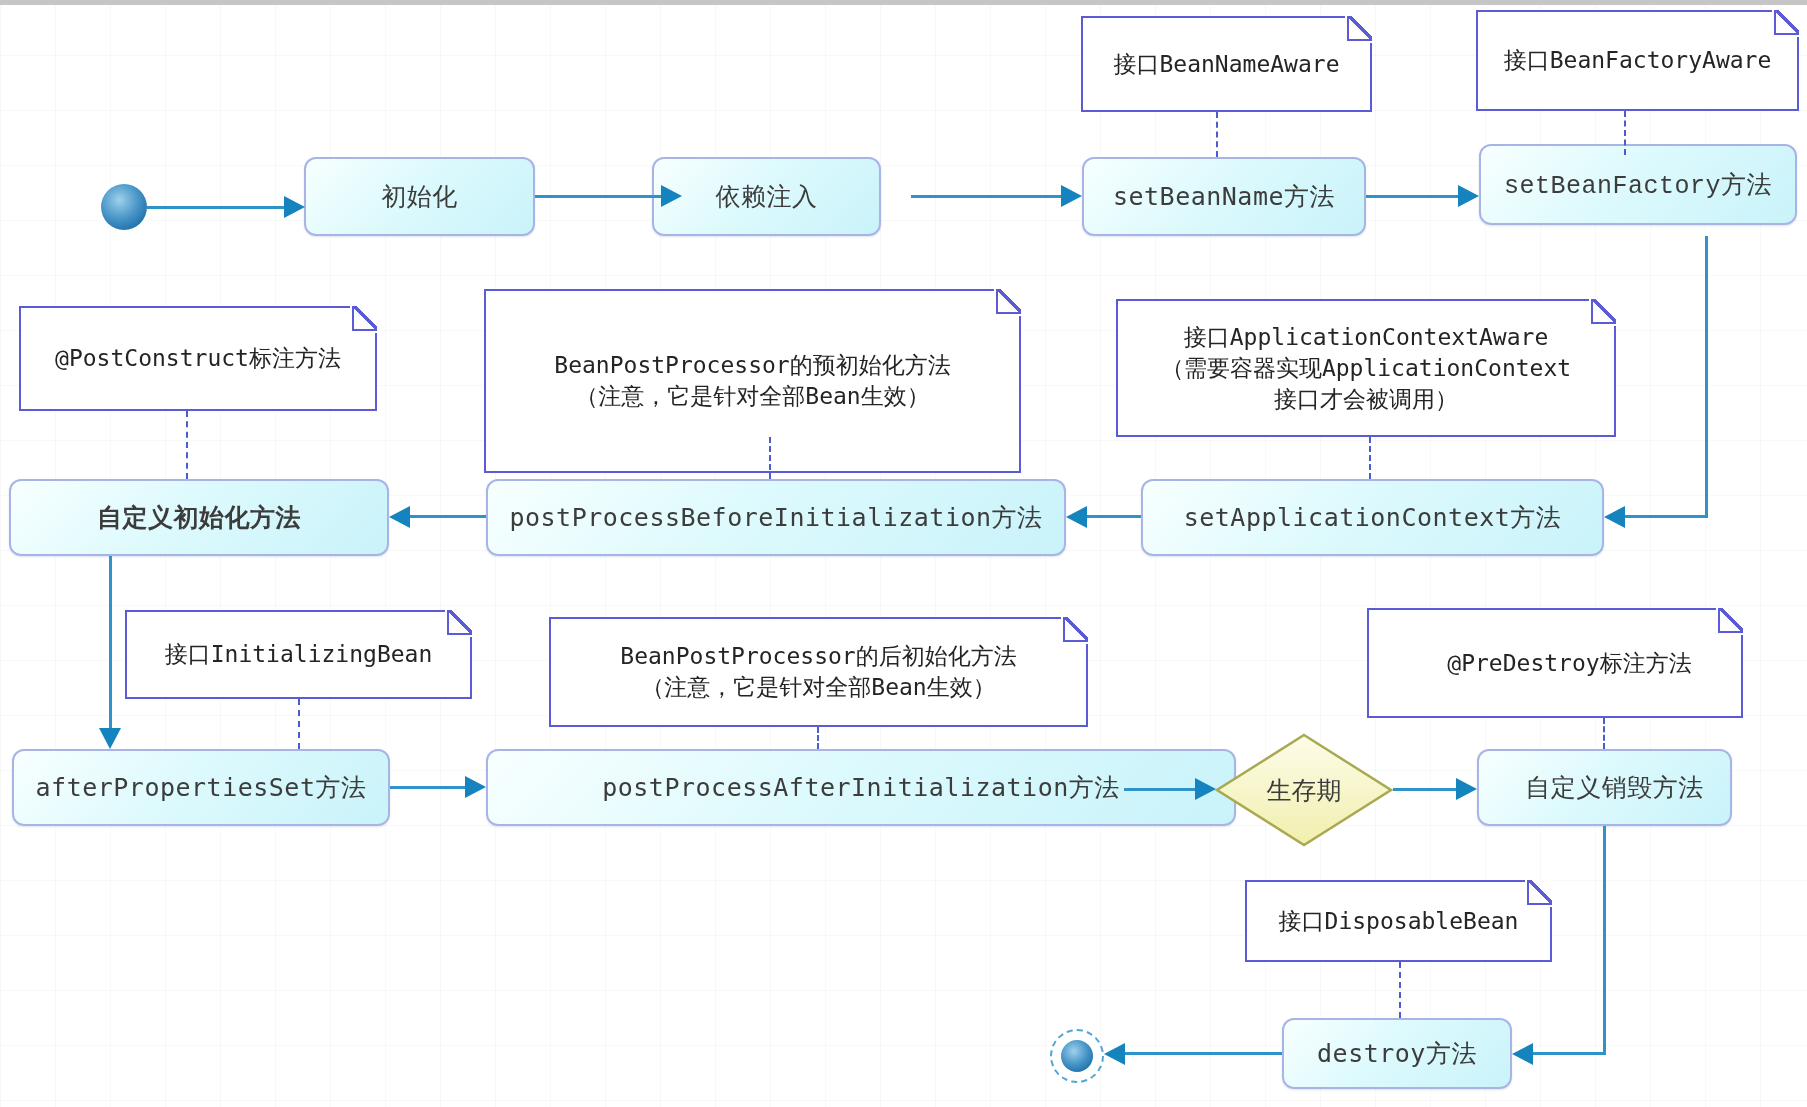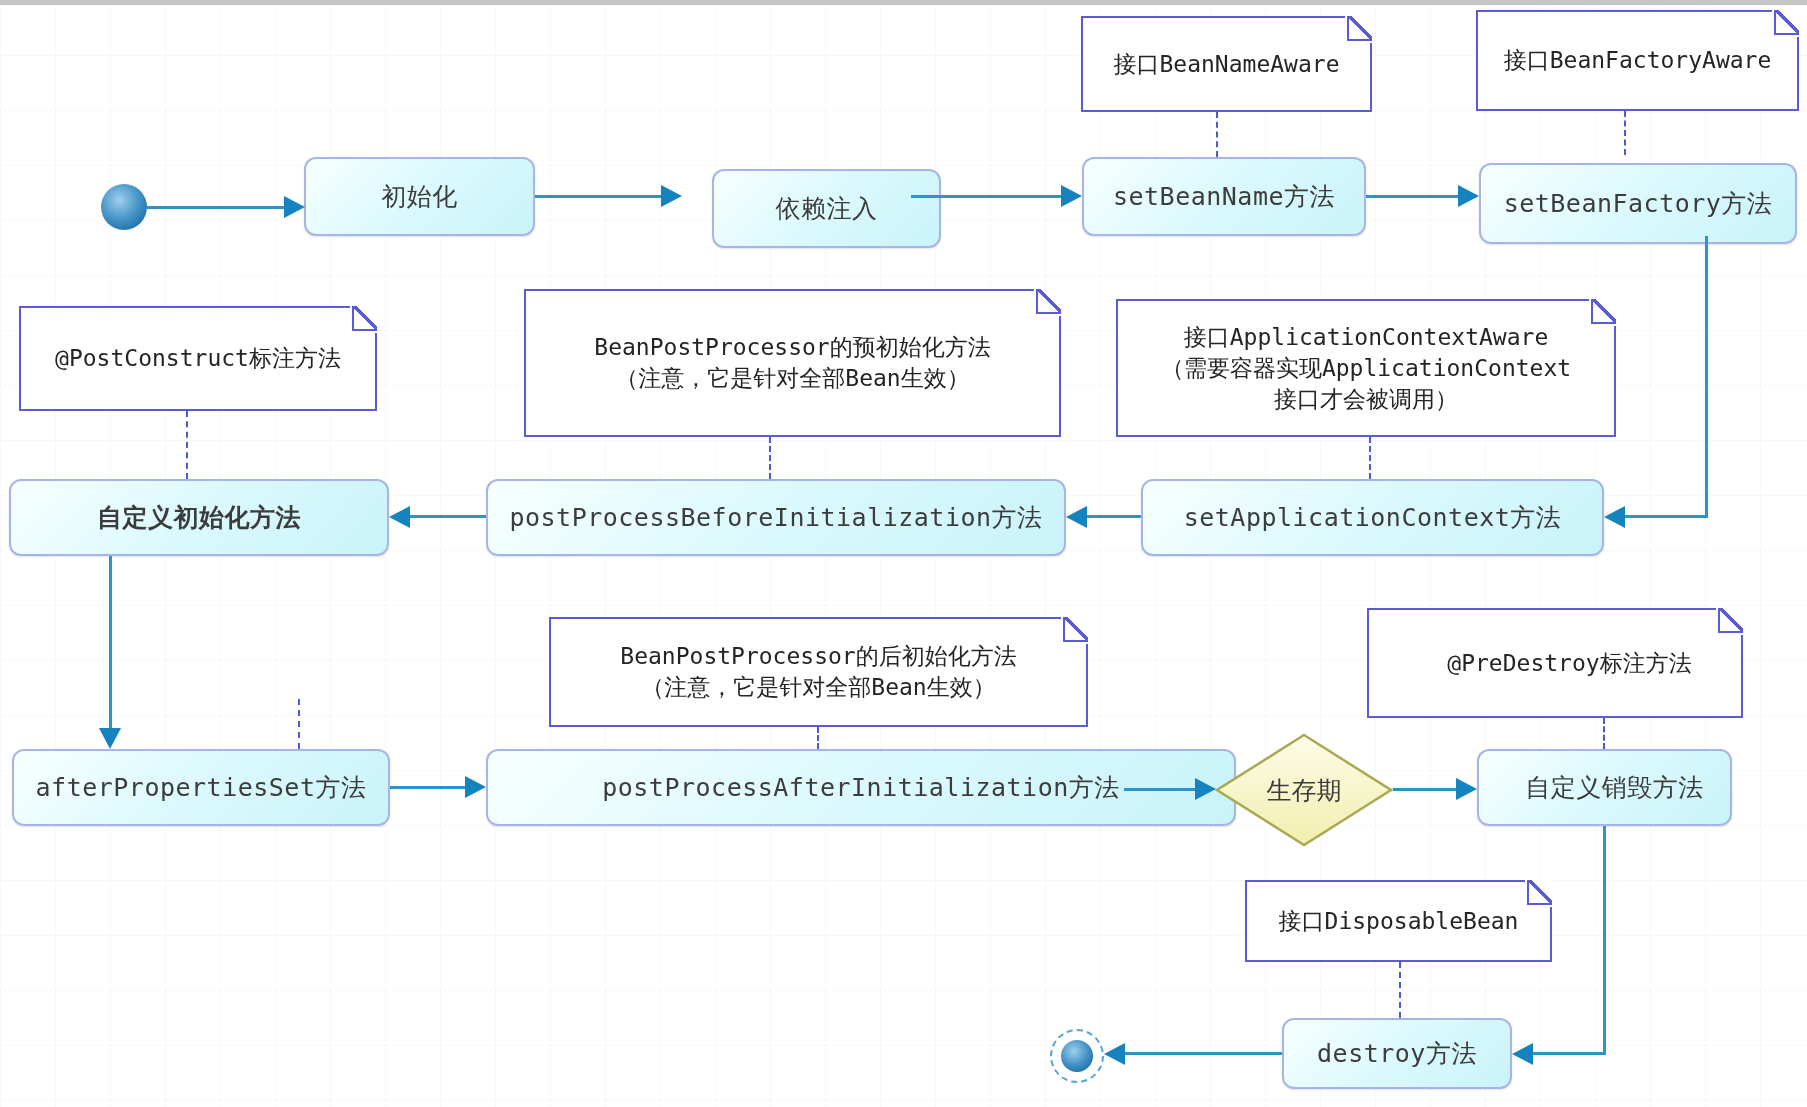--- a/index.html
+++ b/index.html
@@ -55,35 +55,35 @@
     background:radial-gradient(circle at 40% 35%, #9fd0ec 0%, #4a97c8 45%, #176aa6 85%);
   }
   
   .diamond-wrap{position:absolute;left:1215px;top:733px;width:178px;height:114px;}
   .diamond-label{
     position:absolute;left:0;top:0;width:178px;height:114px;display:flex;align-items:center;justify-content:center;
     font-size:25px;color:#3c3c3c;
   }
   
   #n-init{left:304px;top:157px;width:231px;height:79px;}
-  #n-di{left:712px;top:157px;width:229px;height:79px;margin-top:12px;}
+  #n-di{left:652px;top:157px;width:229px;height:79px;}
   #n-sbn{left:1082px;top:157px;width:284px;height:79px;}
-  #n-sbf{left:1479px;top:163px;width:318px;height:81px;}
+  #n-sbf{left:1479px;top:144px;width:318px;height:81px;font-family:Liberation Mono, monospace;}
   #n-ci{left:9px;top:479px;width:380px;height:77px;font-weight:bold;}
   #n-ppbi{left:486px;top:479px;width:580px;height:77px;}
   #n-sac{left:1141px;top:479px;width:463px;height:77px;}
   #n-aps{left:12px;top:749px;width:378px;height:77px;}
   #n-ppai{left:486px;top:749px;width:750px;height:77px;}
   #n-cd{left:1477px;top:749px;width:255px;height:77px;padding-left:20px;}
   #n-destroy{left:1282px;top:1018px;width:230px;height:71px;}
   
   #note-bna{left:1081px;top:16px;width:291px;height:96px;}
   #note-bfa{left:1476px;top:10px;width:323px;height:101px;}
   #note-pc{left:19px;top:306px;width:358px;height:105px;}
-  #note-bppb{left:524px;top:289px;width:537px;height:148px;justify-content:center;}
+  #note-bppb{left:484px;top:289px;width:537px;height:184px;justify-content:center;}
   #note-aca{left:1116px;top:299px;width:500px;height:138px;}
   #note-ib{left:125px;top:610px;width:347px;height:89px;}
   #note-bppa{left:549px;top:617px;width:539px;height:110px;}
   #note-pd{left:1367px;top:608px;width:376px;height:110px;padding-left:29px;}
   #note-db{left:1245px;top:880px;width:307px;height:82px;}
 </style>
 </head>
 <body>
 
 <div id="canvas">
@@ -132,20 +132,23 @@
   </div>
   <div class="note" id="note-bppb">
     <span>BeanPostProcessor的预初始化方法</span>
     <span>（注意，它是针对全部Bean生效）</span>
   </div>
   <div class="note" id="note-aca">
     <span>接口ApplicationContextAware</span>
     <span>（需要容器实现ApplicationContext</span>
     <span>接口才会被调用）</span>
   </div>
+  <div class="note" id="note-ib">
+    <span>接口InitializingBean</span>
+  </div>
   <div class="note" id="note-bppa">
     <span>BeanPostProcessor的后初始化方法</span>
     <span>（注意，它是针对全部Bean生效）</span>
   </div>
   <div class="note" id="note-pd">
     <span>@PreDestroy标注方法</span>
   </div>
   <div class="note" id="note-db">
     <span>接口DisposableBean</span>
   </div>

